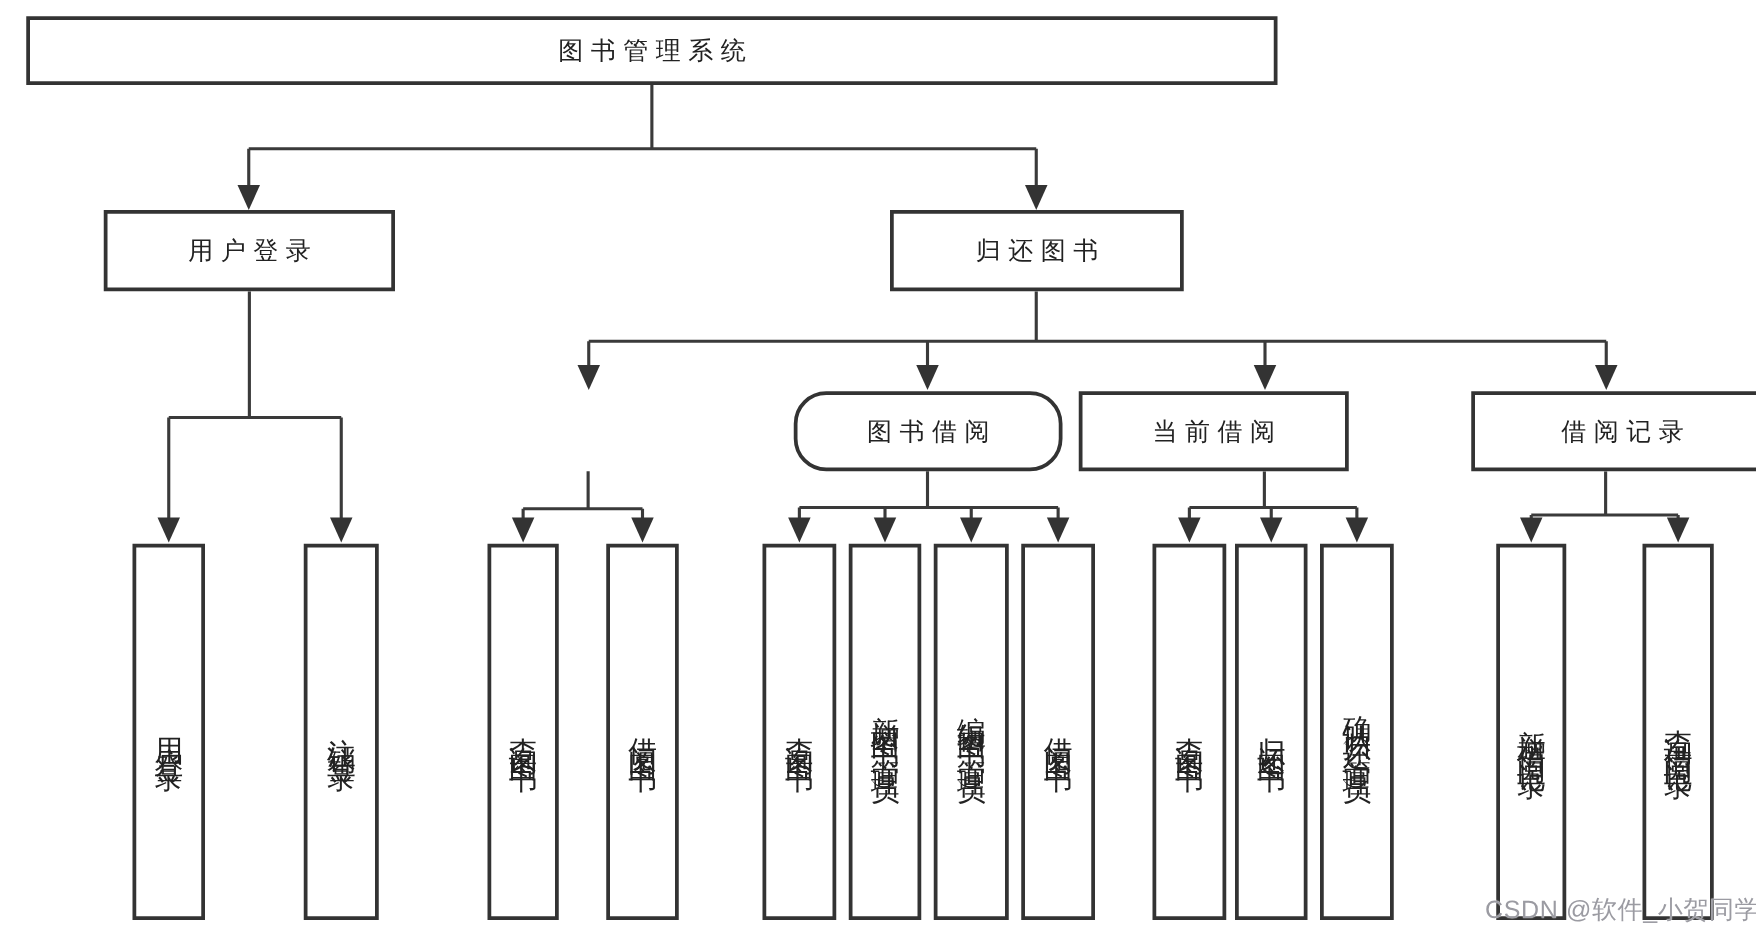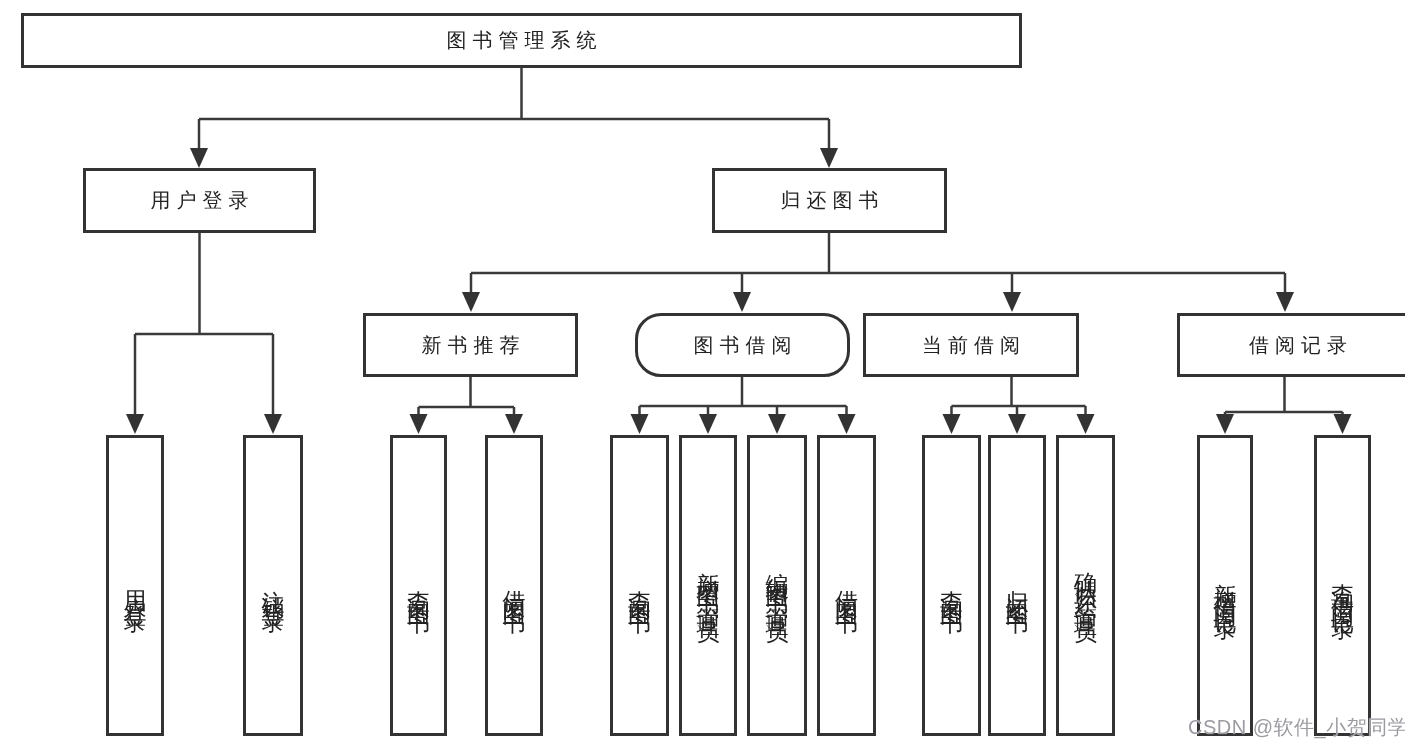--- a/index.html
+++ b/index.html
@@ -146,21 +146,20 @@
       <path class="edge-line" d="M1342.5,412 V416"></path>
       <polygon class="edge-head" points="1333.5,414 1351.5,414 1342.5,434"></polygon>
     </g>
   </svg>
 
   <div class="box hbox" style="left:21px; top:13px; width:1001px; height:55px;">图书管理系统</div>
 
   <div class="box hbox" style="left:83px; top:168px; width:233px; height:65px;">用户登录</div>
   <div class="box hbox" style="left:712px; top:168px; width:235px; height:65px;">归还图书</div>
 
-  <div class="box hbox" style="left:363px; top:313px; width:215px; height:64px;">新书推荐</div>
   <div class="box hbox" style="left:635px; top:313px; width:215px; height:64px;border-radius:26px;">图书借阅</div>
   <div class="box hbox" style="left:863px; top:313px; width:216px; height:64px;">当前借阅</div>
   <div class="box hbox" style="left:1177px; top:313px; width:242px; height:64px;">借阅记录</div>
 
   <div class="box leaf" style="left:106px; width:58px;">用户登录</div>
   <div class="box leaf" style="left:243px; width:60px;">注销登录</div>
 
   <div class="box leaf" style="left:390px; width:57px;">查询图书</div>
   <div class="box leaf" style="left:485px; width:58px;">借阅图书</div>
 

